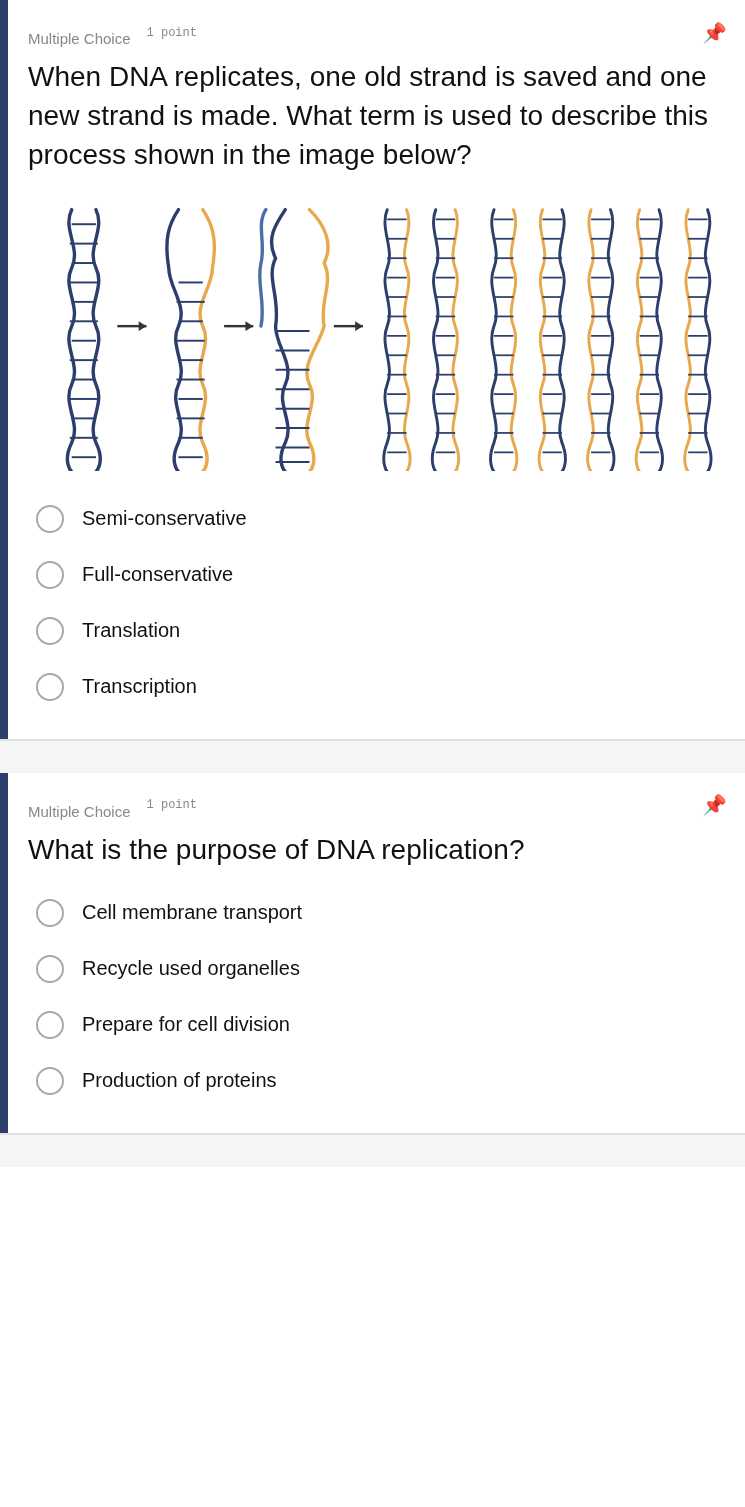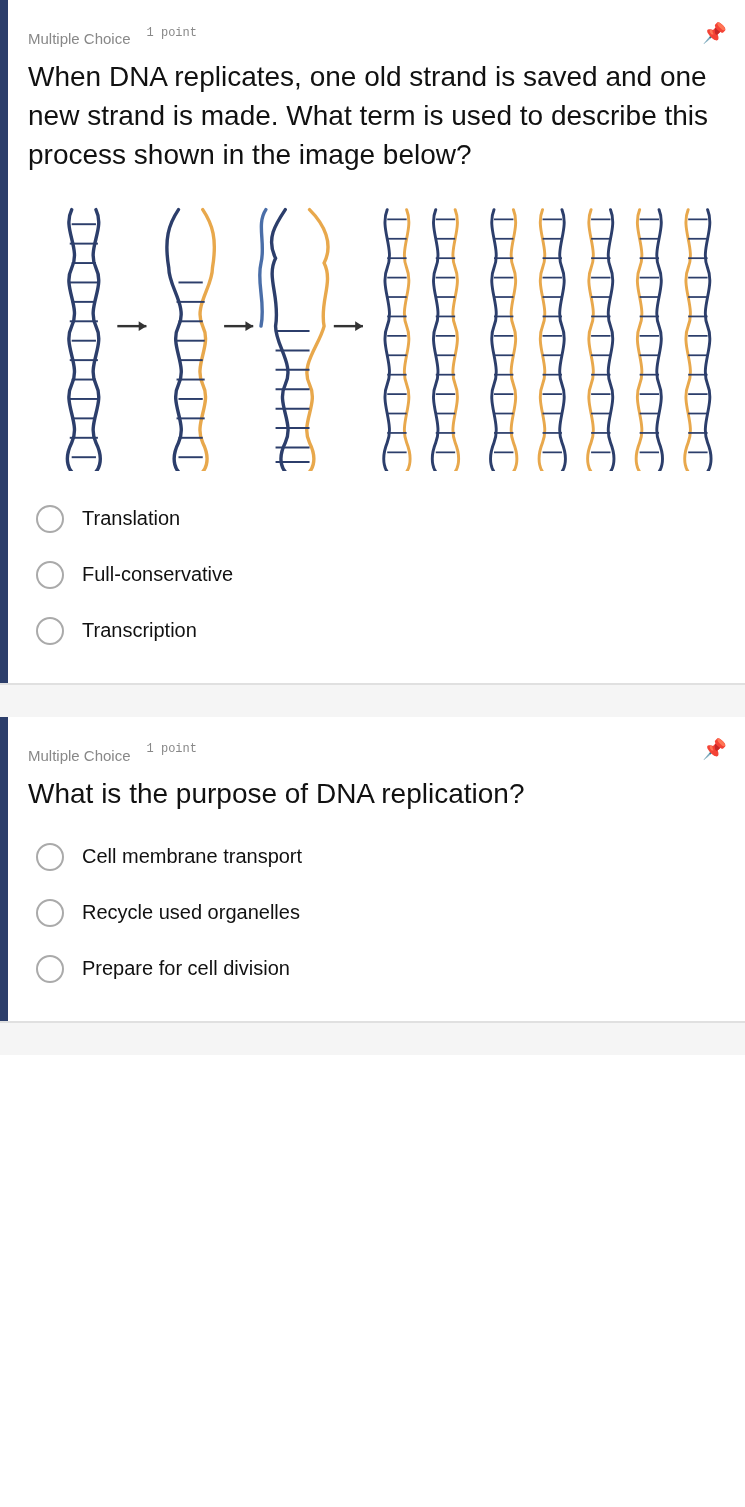--- a/index.html
+++ b/index.html
@@ -324,25 +324,29 @@
         <line x1="10" y1="230" x2="30" y2="230" stroke="#2c3e6b" stroke-width="1.8"></line>
         <line x1="10" y1="250" x2="30" y2="250" stroke="#2c3e6b" stroke-width="1.8"></line>
       </g>
 
     </svg>
   </div>
 
   <div class="answer-options">
     <div class="answer-option">
       <div class="radio-circle"></div>
+      <span class="option-label">Semi-conservative</span>
+    </div>
+    <div class="answer-option">
+      <div class="radio-circle"></div>
+      <span class="option-label">Full-conservative</span>
+    </div>
+    <div class="answer-option">
+      <div class="radio-circle"></div>
       <span class="option-label">Translation</span>
-    </div>
-    <div class="answer-option">
-      <div class="radio-circle"></div>
-      <span class="option-label">Full-conservative</span>
     </div>
     <div class="answer-option">
       <div class="radio-circle"></div>
       <span class="option-label">Transcription</span>
     </div>
   </div>
 </div>
 
 <div style="height: 32px; background: #f5f5f5;"></div>
 
@@ -362,16 +366,20 @@
       <span class="option-label">Cell membrane transport</span>
     </div>
     <div class="answer-option">
       <div class="radio-circle"></div>
       <span class="option-label">Recycle used organelles</span>
     </div>
     <div class="answer-option">
       <div class="radio-circle"></div>
       <span class="option-label">Prepare for cell division</span>
     </div>
+    <div class="answer-option">
+      <div class="radio-circle"></div>
+      <span class="option-label">Production of proteins</span>
+    </div>
   </div>
 </div>
 
 <div style="height: 32px; background: #f5f5f5;"></div>
 
 </body></html>

